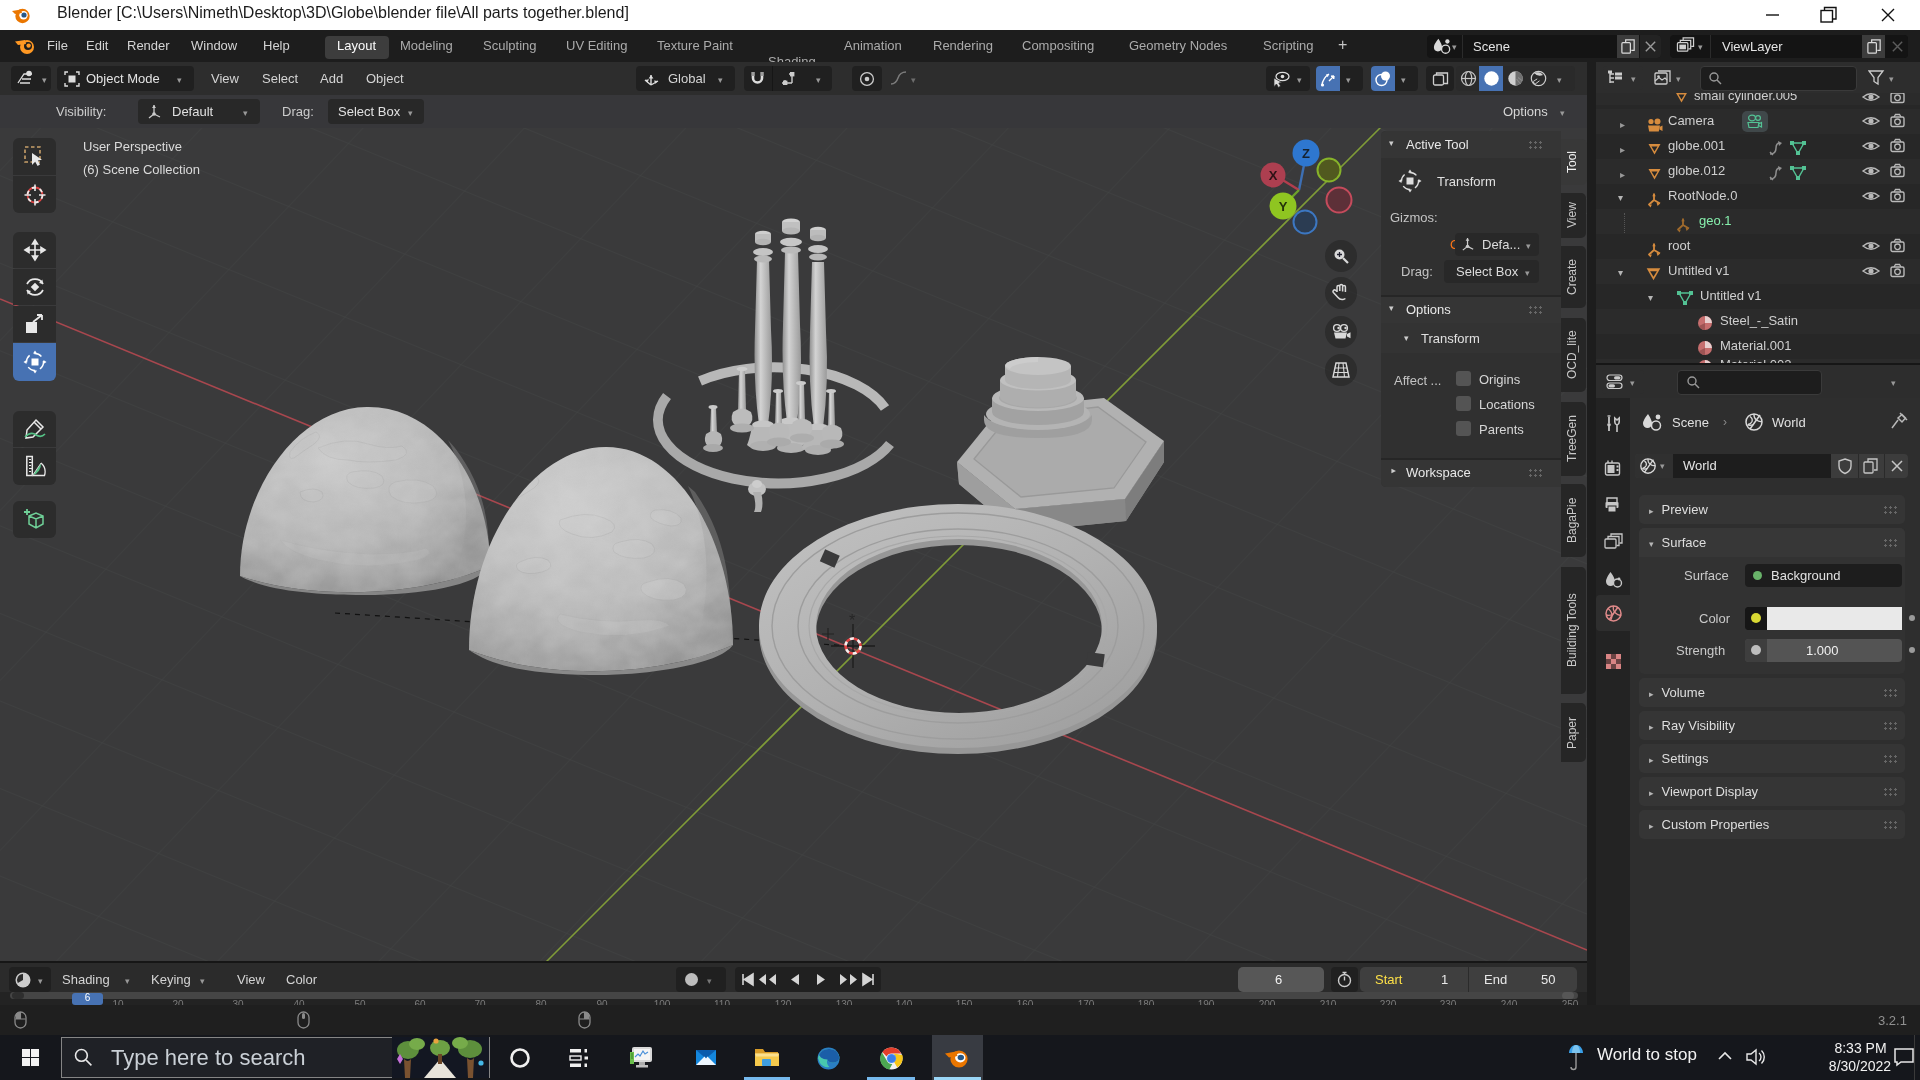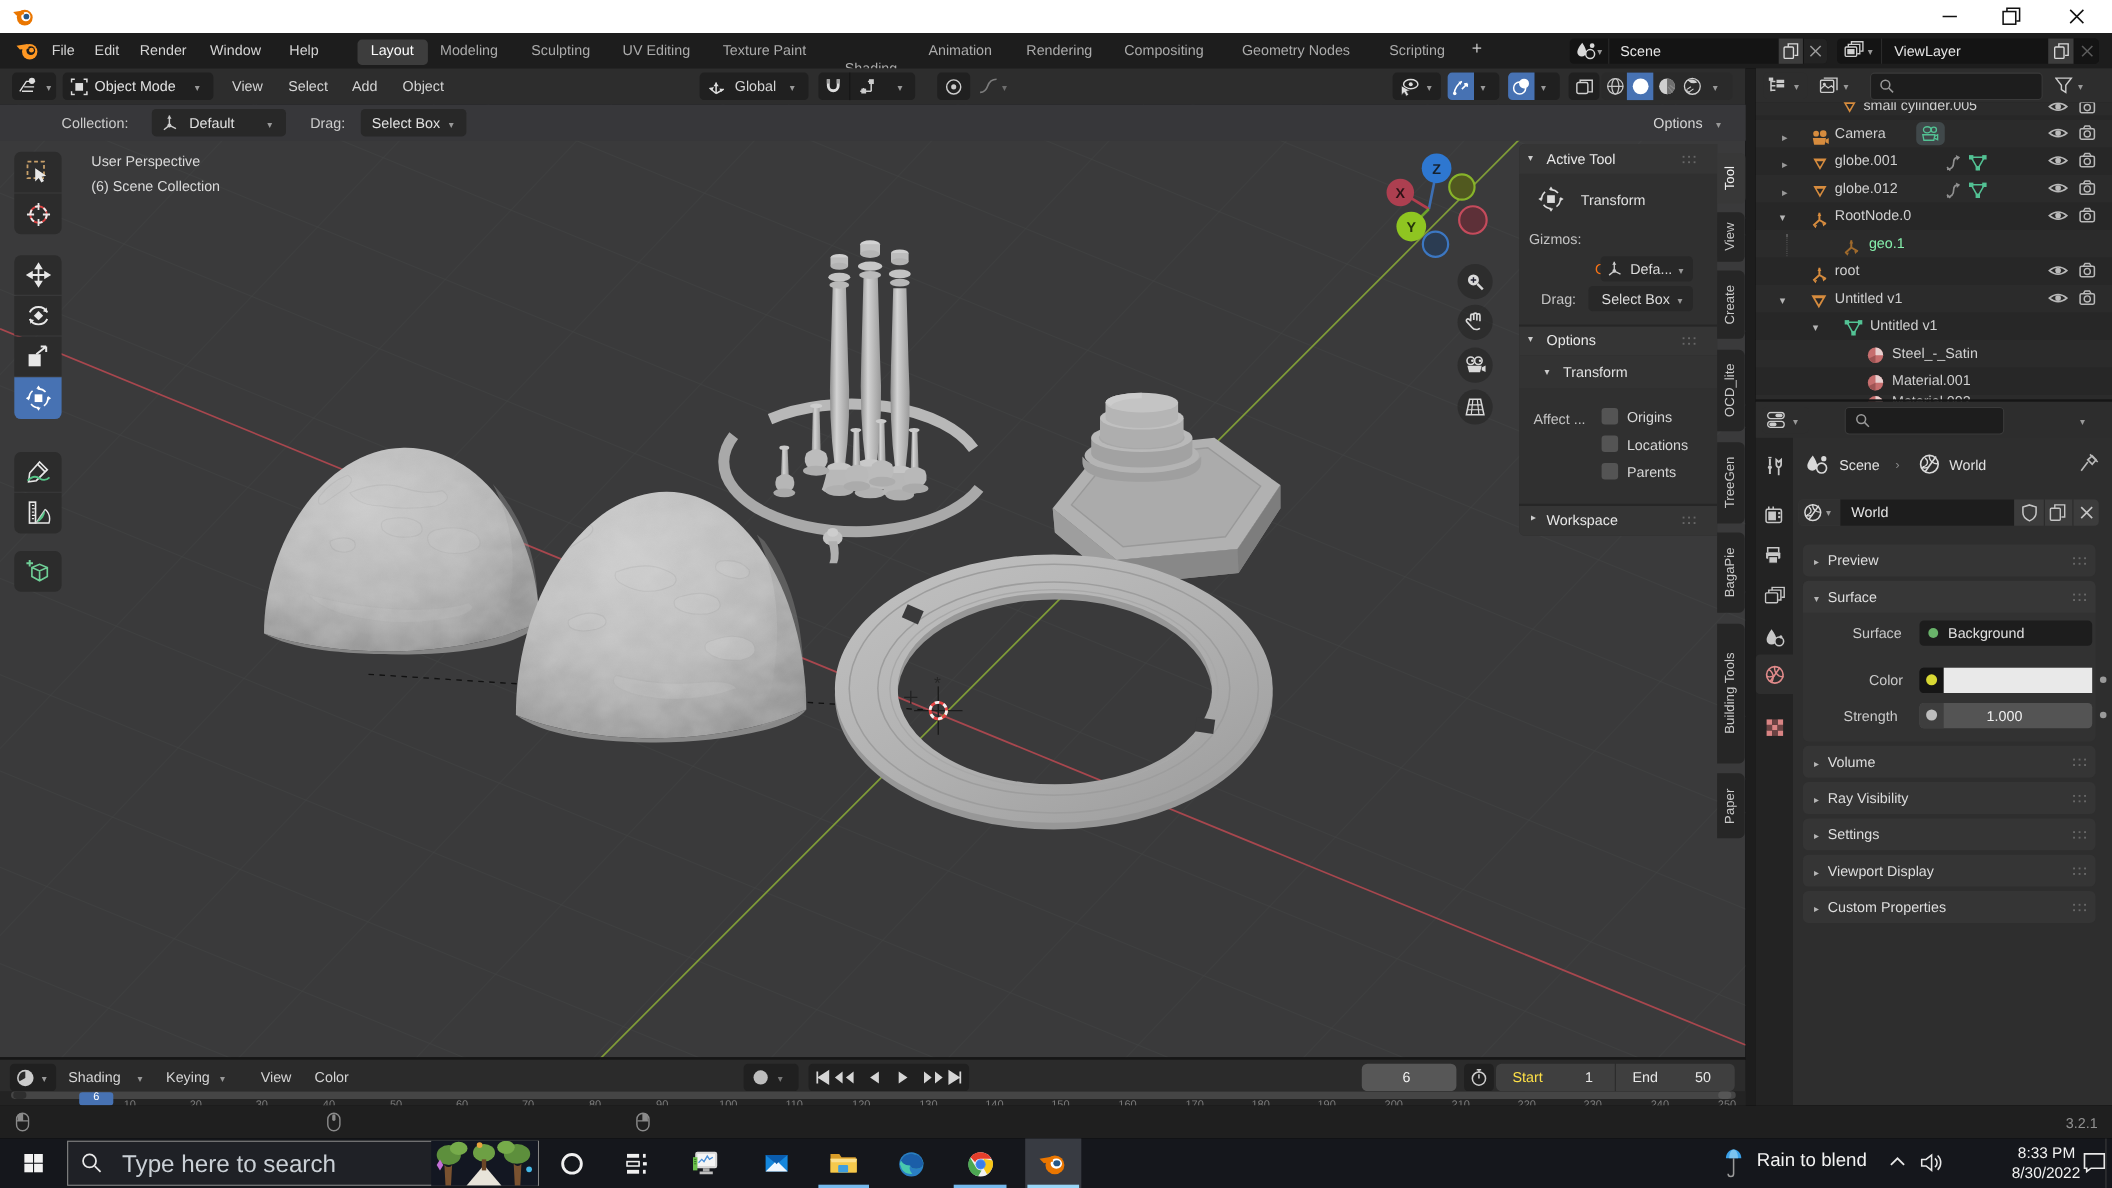--- a/index.html
+++ b/index.html
@@ -19,20 +19,21 @@
 </head>
 <body>
 
 <div class="abs" style="left:0;top:0;width:1920px;height:30px;background:#fff">
   <svg class="abs" style="left:11px;top:5px" width="21" height="21" viewBox="0 0 21 21">
     <circle cx="11.5" cy="11" r="7.2" fill="#ea7600"></circle>
     <circle cx="12.5" cy="10.2" r="4.2" fill="#fff"></circle>
     <circle cx="13" cy="10" r="2.6" fill="#265787"></circle>
     <path d="M1 6 L10 4.5 L11 8 L4 9 Z" fill="#ea7600"></path>
   </svg>
+  <div class="abs" style="left:57px;top:4px;font-size:16px;color:#1b1b1b">Blender [C:\Users\Nimeth\Desktop\3D\Globe\blender file\All parts together.blend]</div>
   <svg class="abs" style="left:1758px;top:0" width="162" height="30" viewBox="0 0 162 30">
     <line x1="8" y1="15" x2="21" y2="15" stroke="#111" stroke-width="1.4"></line>
     <path d="M66.5 10.5 v-3 h11.5 v11.5 h-3" fill="none" stroke="#111" stroke-width="1.4"></path>
     <rect x="63" y="10.5" width="11.5" height="11.5" fill="#fff" stroke="#111" stroke-width="1.4"></rect>
     <path d="M124 9 l12 12 M136 9 l-12 12" stroke="#111" stroke-width="1.4"></path>
   </svg>
 </div>
 
 <div class="abs" style="left:0;top:30px;width:1920px;height:32px;background:#1d1d1d">
   <svg class="abs" style="left:14px;top:5px" width="24" height="22" viewBox="0 0 24 22">
@@ -201,21 +202,21 @@
     <circle cx="8.5" cy="8.5" r="7.2" fill="none" stroke="#cfcfcf" stroke-width="1.2"></circle>
     <path d="M4 3 a7.2 7.2 0 0 1 9 2 a 8 8 0 0 1 -9 -2 Z" fill="#cfcfcf"></path>
     <path d="M3 12 l3 2.5 M5.5 13.8 l4 -3 M3.2 11.5 l4 -2.6" stroke="#cfcfcf" stroke-width="1"></path>
   </svg>
   <div class="chev" style="left:1557px;top:13px">▾</div>
 </div>
 
 <div class="abs" style="left:0;top:0;width:1920px;height:0;z-index:6">
 
 <div class="abs" style="left:0;top:95px;width:1587px;height:33px;background:#37373a"></div>
-<div class="txt" style="left:56px;top:104px;color:#cccccc">Collection:</div>
+<div class="txt" style="left:56px;top:104px;color:#cccccc">Visibility:</div>
 <div class="btn" style="left:138px;top:99px;width:122px;height:25px;background:#282828"></div>
 <svg class="abs" style="left:146px;top:103px" width="17" height="17" viewBox="0 0 17 17">
   <path d="M8 2 v9 M8 11 l-5 4 M8 11 l6 3" stroke="#ccc" stroke-width="1.3" fill="none"></path>
   <path d="M8 2 l-2 3 h4 Z" fill="#ccc"></path>
       <circle cx="8" cy="11" r="1.8" fill="#ccc"></circle>
 </svg>
 <div class="txt" style="left:172px;top:104px;color:#e0e0e0">Default</div>
 <div class="chev" style="left:243px;top:108px">▾</div>
 <div class="txt" style="left:282px;top:104px;color:#cccccc">Drag:</div>
 <div class="btn" style="left:328px;top:99px;width:96px;height:25px;background:#282828"></div>
@@ -1096,21 +1097,21 @@
   </svg>
   <div class="abs" style="left:744px;top:42px;width:46px;height:3px;background:#76b9ed"></div>
   <div class="abs" style="left:867px;top:42px;width:48px;height:3px;background:#76b9ed"></div>
   <div class="abs" style="left:934px;top:42px;width:47px;height:3px;background:#9ad6f7"></div>
 
   <svg class="abs" style="left:1567px;top:8px" width="18" height="28" viewBox="0 0 18 28">
     <path d="M9 2 C4 2 2 7 2 10 L16 10 C16 7 14 2 9 2 Z" fill="#3aa0e8"></path>
     <path d="M9 2 C6 2 5 7 5 10 L13 10 C13 7 12 2 9 2 Z" fill="#7cc4f0"></path>
     <path d="M9 10 V24 a2.5 2.5 0 0 1 -5 0" fill="none" stroke="#9a9a9a" stroke-width="1.4"></path>
   </svg>
-  <div class="abs" style="left:1597px;top:10px;color:#f2f2f2;font-size:17px">Rain to blend</div>
+  <div class="abs" style="left:1597px;top:10px;color:#f2f2f2;font-size:17px">World to stop</div>
   <svg class="abs" style="left:1717px;top:15px" width="16" height="12" viewBox="0 0 16 12">
     <path d="M2 9 L8 3 L14 9" fill="none" stroke="#e8e8e8" stroke-width="1.6"></path>
   </svg>
   <svg class="abs" style="left:1745px;top:12px" width="22" height="20" viewBox="0 0 22 20">
     <path d="M2 7 H6 L11 3 V17 L6 13 H2 Z" fill="none" stroke="#e8e8e8" stroke-width="1.4"></path>
     <path d="M14 6 a5 5 0 0 1 0 8 M16.5 3.5 a9 9 0 0 1 0 13" fill="none" stroke="#e8e8e8" stroke-width="1.4"></path>
   </svg>
   <div class="abs" style="left:1818px;top:5px;width:85px;text-align:center;color:#f2f2f2;font-size:14px">8:33 PM</div>
   <div class="abs" style="left:1812px;top:23px;width:96px;text-align:center;color:#f2f2f2;font-size:14px">8/30/2022</div>
   <svg class="abs" style="left:1893px;top:12px" width="22" height="20" viewBox="0 0 22 20">

